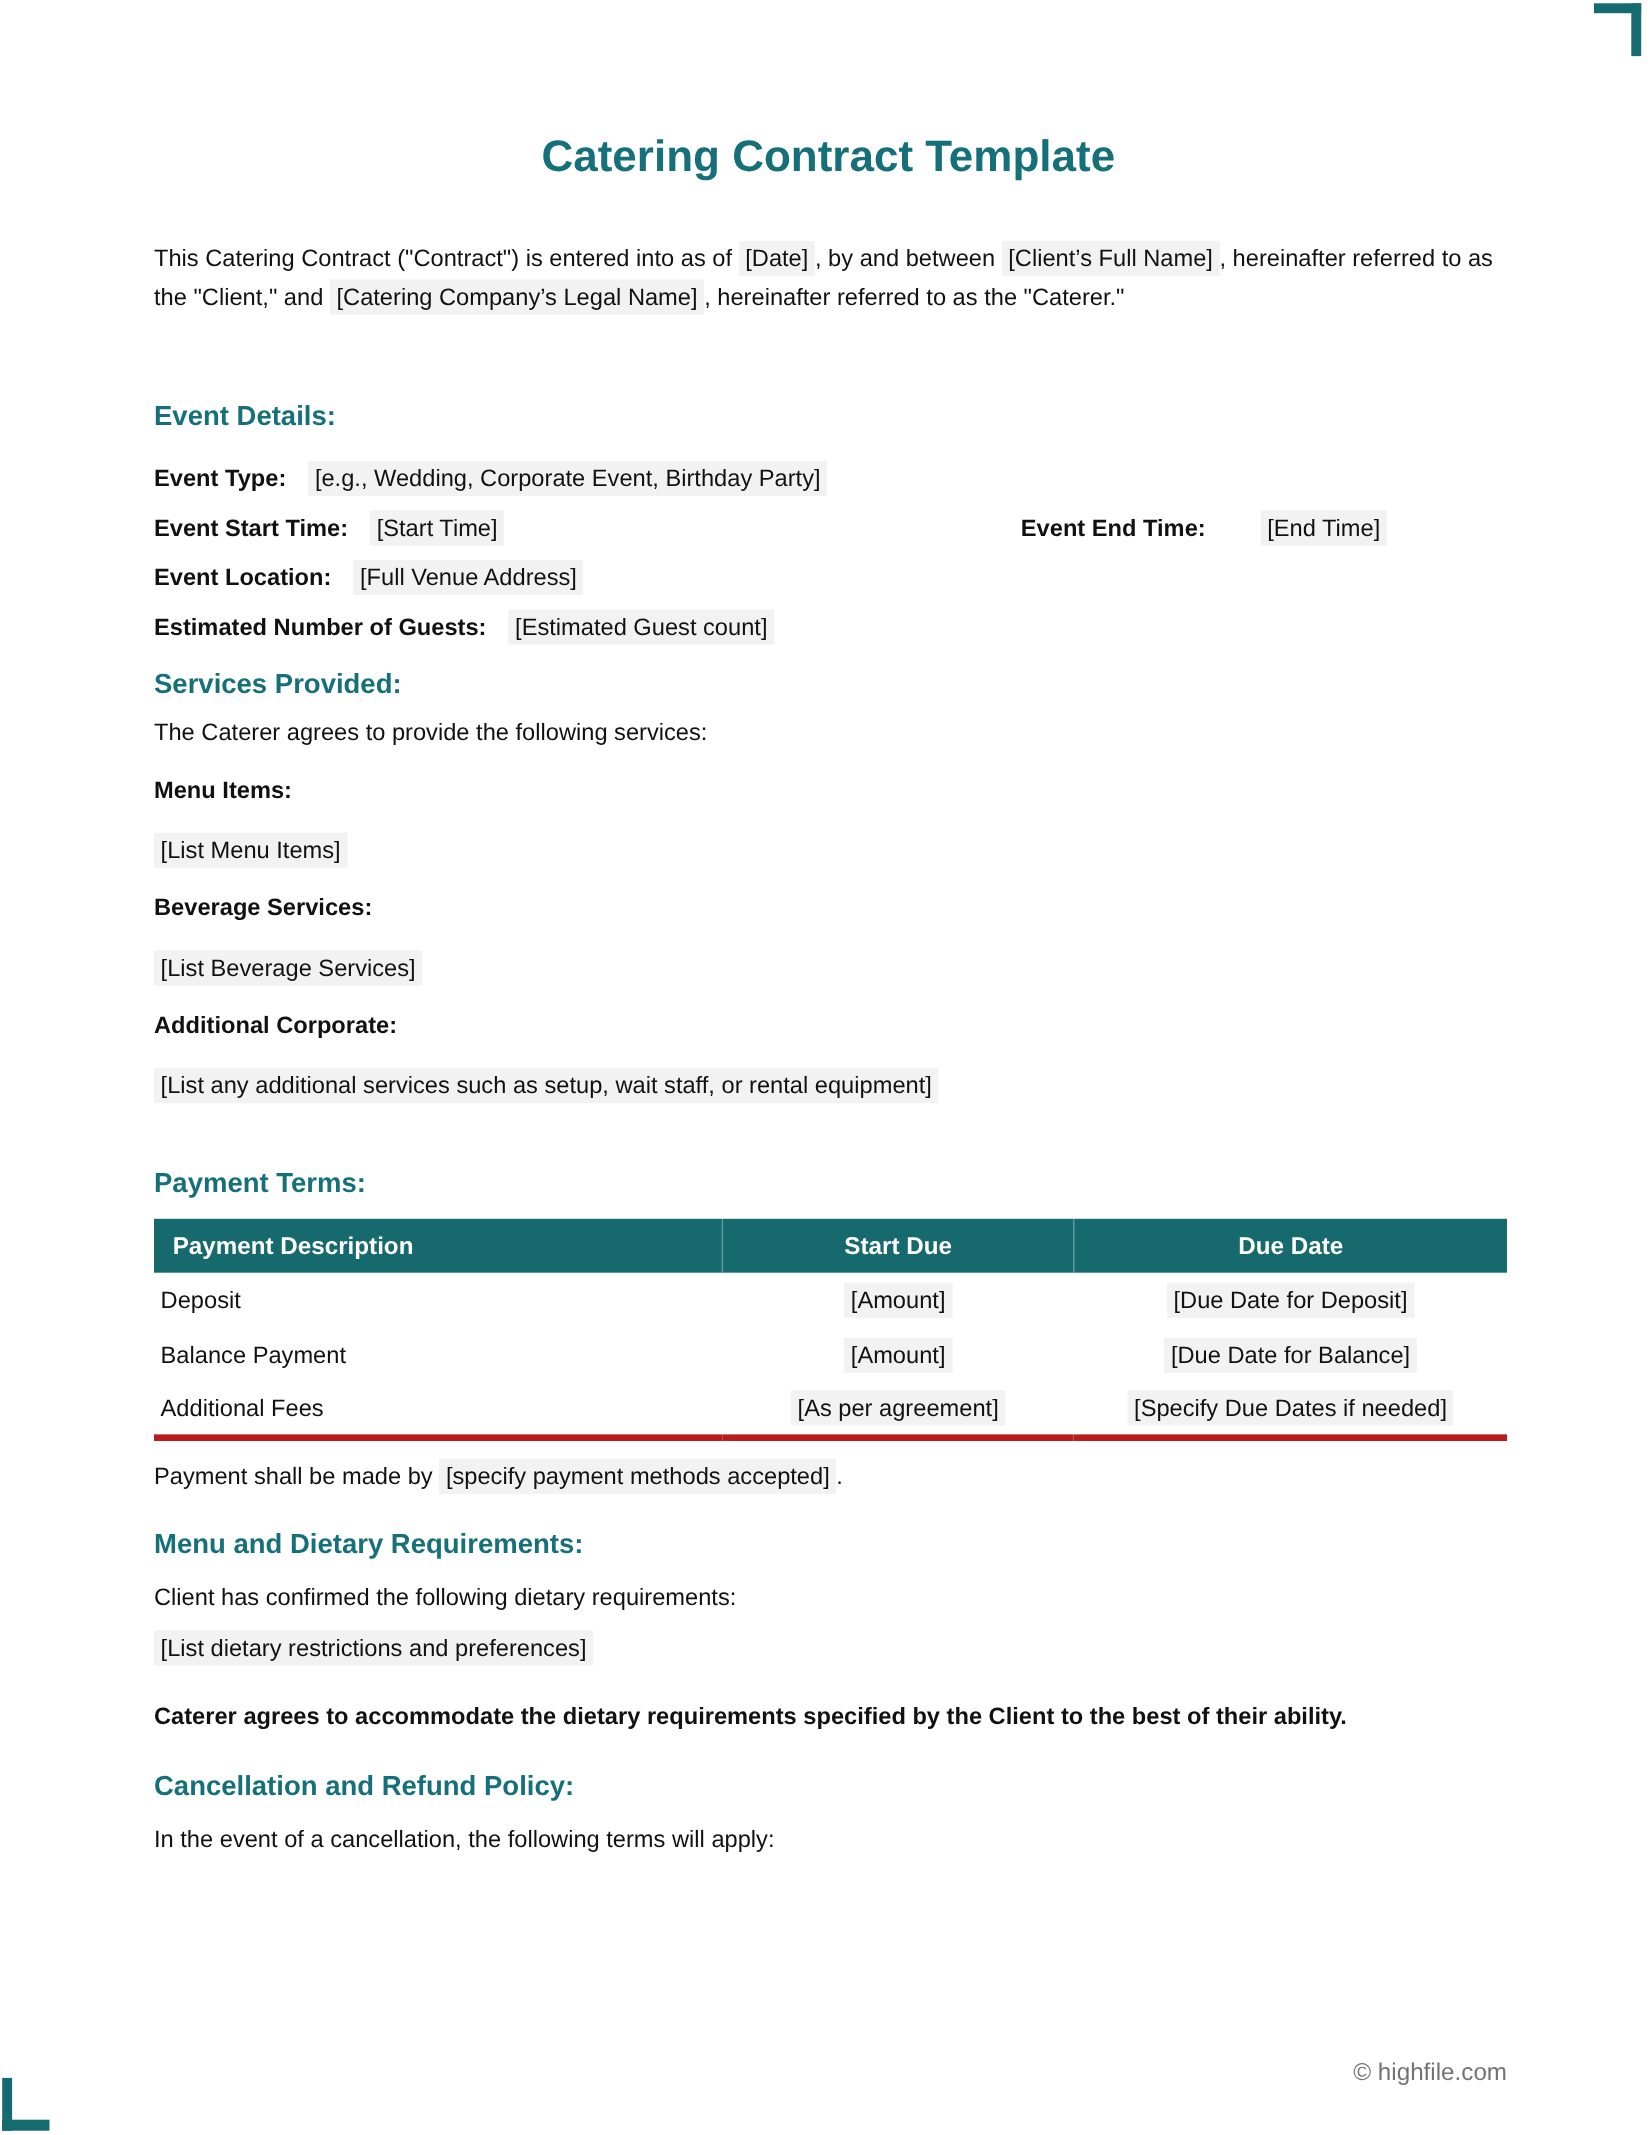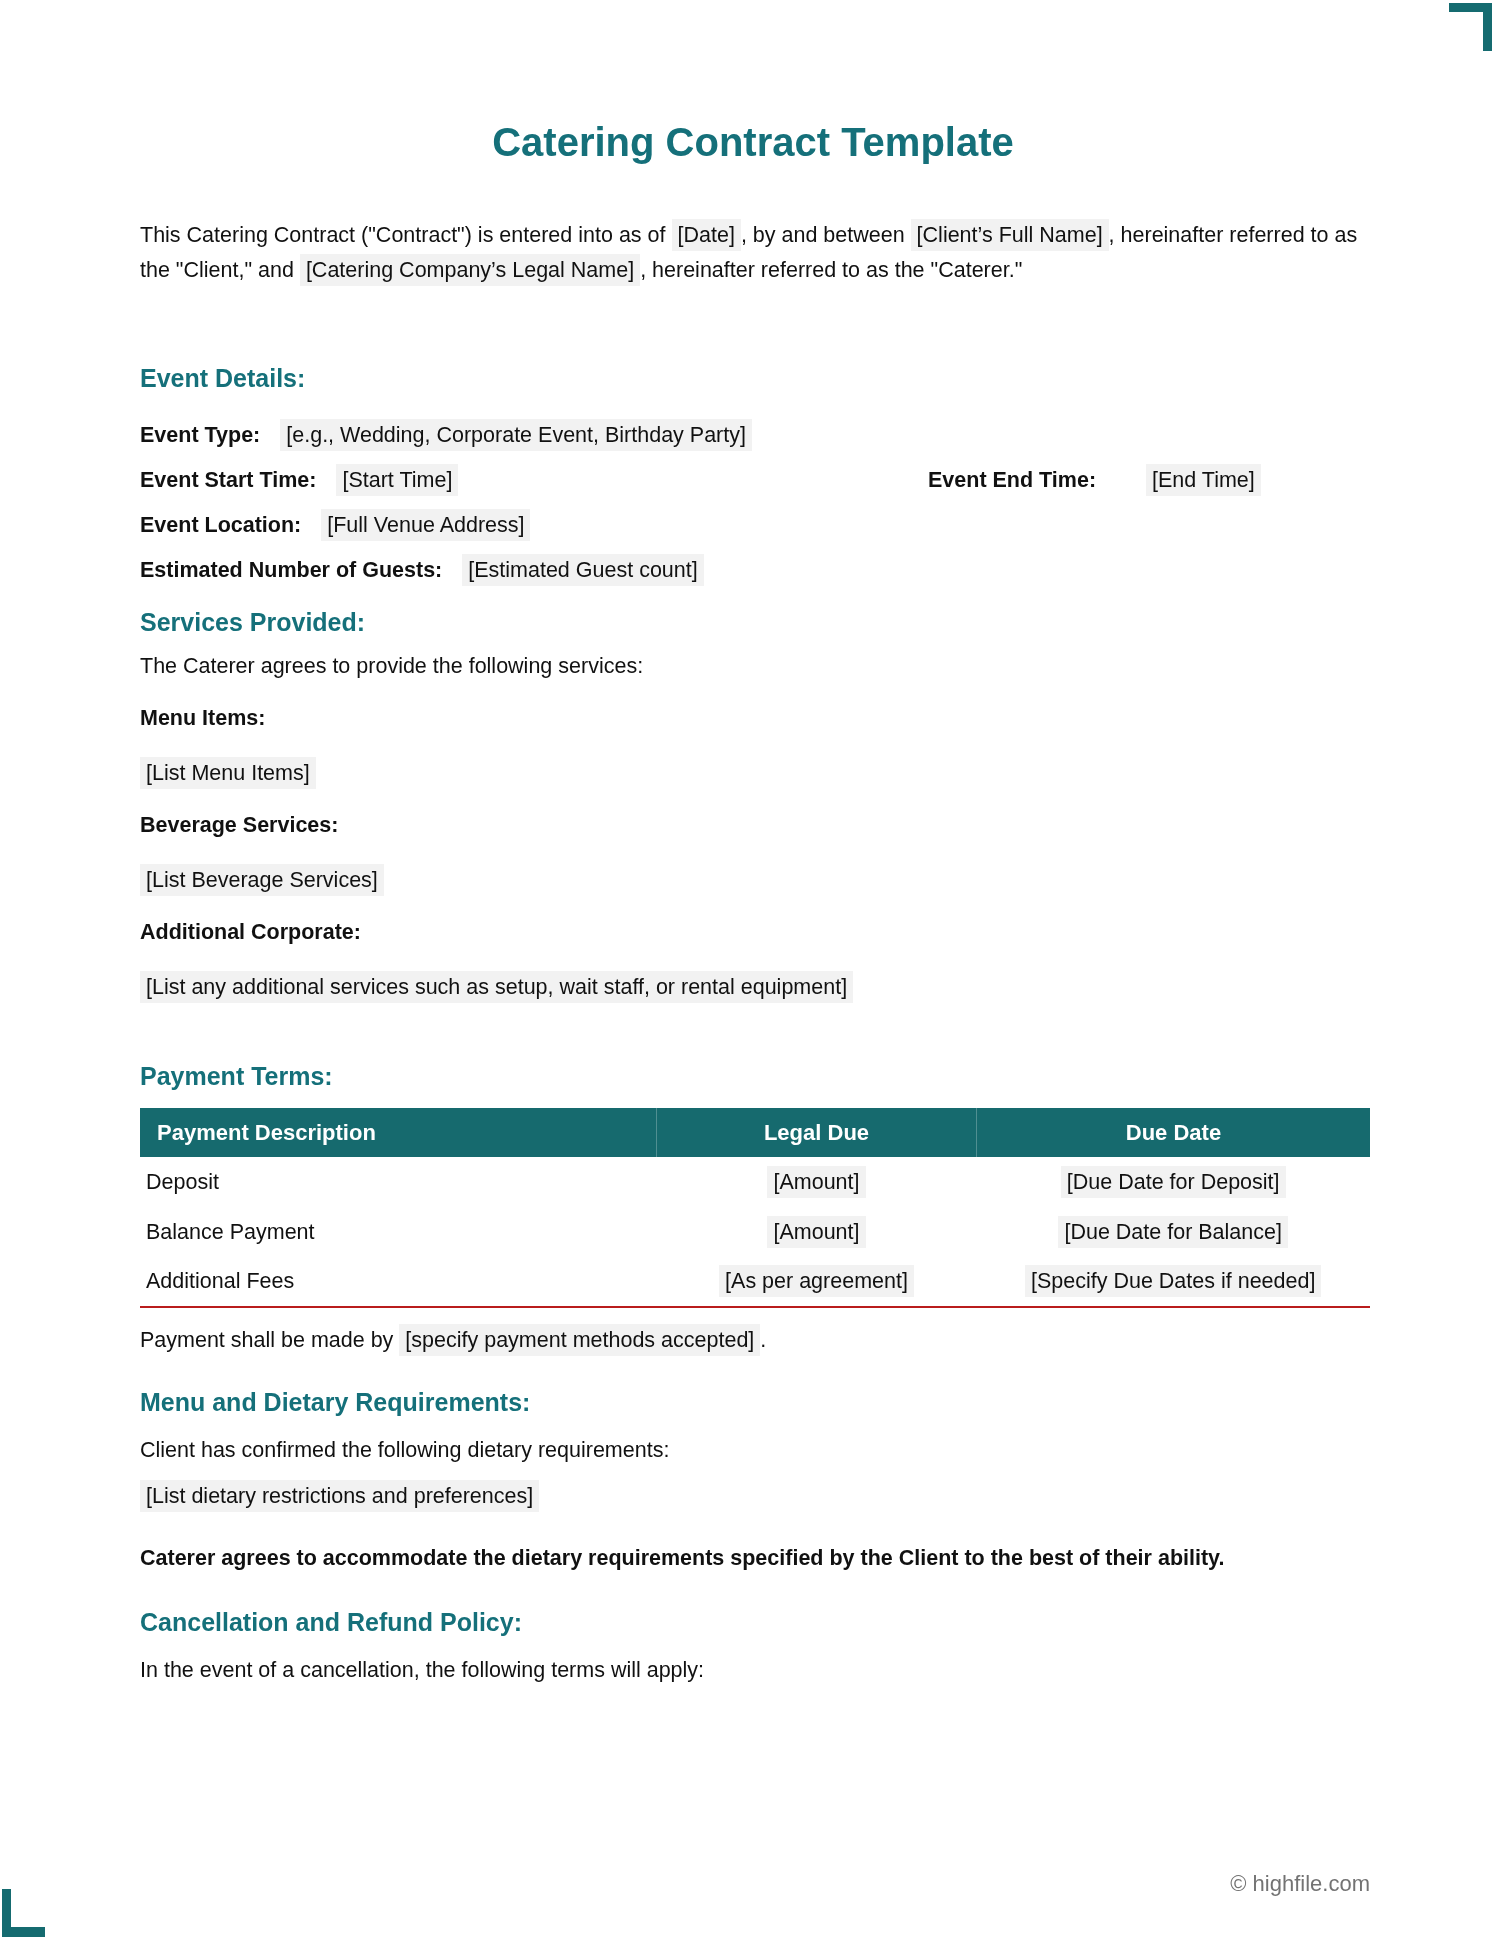--- a/index.html
+++ b/index.html
@@ -83,21 +83,21 @@
   .svc-value {
     margin-top:25px;
     font-size:21.5px;
     line-height:30px;
   }
   
   table.pay-table {
     margin-top:16px;
     width:1230px;
     border-collapse:collapse;
-    border-bottom:2px solid #b91c1c;
+    border-bottom:6px solid #b91c1c;
     font-size:21.5px;
   }
   table.pay-table th {
     background:#166A6E;
     color:#ffffff;
     font-weight:bold;
     font-size:22px;
     height:49px;
     border-right:1px solid rgba(255,255,255,0.25);
   }
@@ -179,21 +179,21 @@
 
     <p class="svc-label">Additional Corporate:</p>
     <p class="svc-value"><span class="hl">[List any additional services such as setup, wait staff, or rental equipment]</span></p>
 
     <h2 class="section-heading mt58">Payment Terms:</h2>
 
     <table class="pay-table">
       <thead>
         <tr>
           <th class="col-desc">Payment Description</th>
-          <th class="col-amount">Legal Due</th>
+          <th class="col-amount">Start Due</th>
           <th class="col-due">Due Date</th>
         </tr>
       </thead>
       <tbody>
         <tr>
           <td class="cell-desc">Deposit</td>
           <td class="cell-center"><span class="hl">[Amount]</span></td>
           <td class="cell-center"><span class="hl">[Due Date for Deposit]</span></td>
         </tr>
         <tr>

